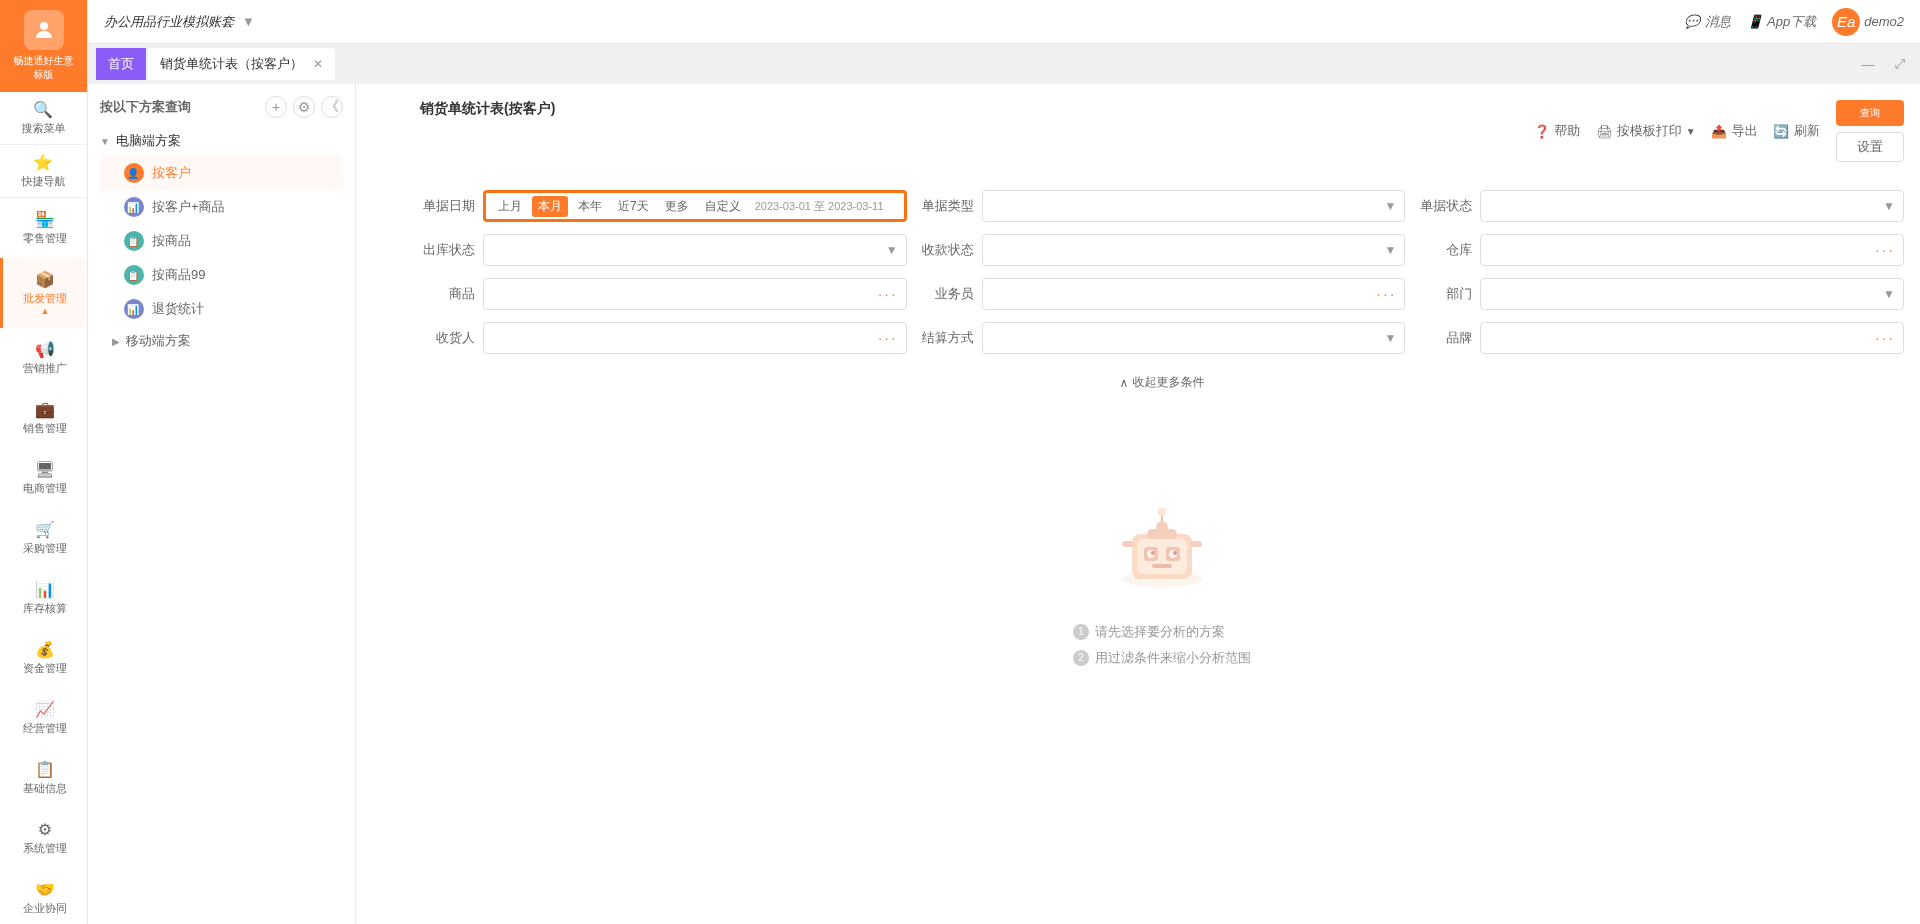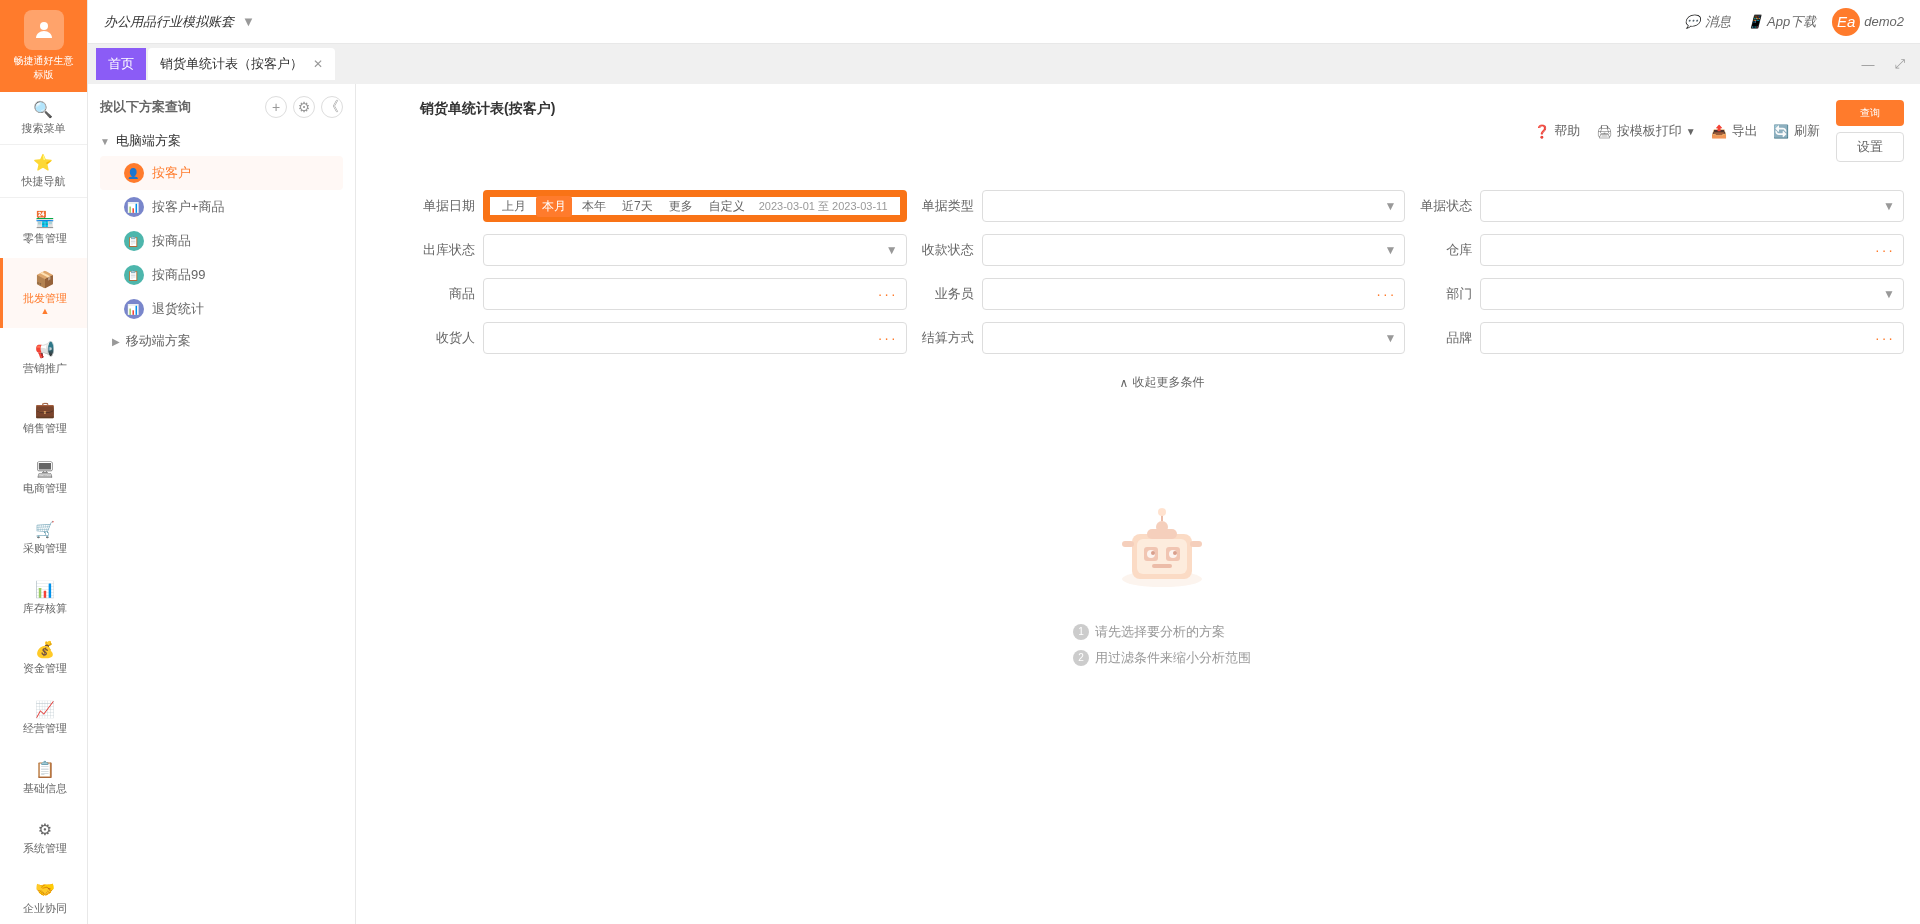--- a/index.html
+++ b/index.html
@@ -63,21 +63,21 @@
     .page-title { font-size: 18px; font-weight: bold; color: #333; margin-bottom: 16px; display: flex; align-items: center; justify-content: space-between; }
 
     
     .filter-section { background: #fff; margin-top: 12px; }
     .filter-row { display: grid; grid-template-columns: 1fr 1fr 1fr; gap: 12px; margin-bottom: 12px; align-items: center; }
     .filter-item { display: flex; align-items: center; gap: 8px; }
     .filter-label { color: #666; font-size: 13px; white-space: nowrap; min-width: 55px; text-align: right; }
     .filter-input { flex: 1; height: 32px; border: 1px solid #ddd; border-radius: 4px; padding: 0 8px; display: flex; align-items: center; justify-content: space-between; cursor: pointer; background: #fff; font-size: 13px; color: #333; }
     .filter-input .dropdown-arrow { color: #999; font-size: 12px; }
     .filter-input .dots { color: #ff7b2c; font-size: 14px; letter-spacing: 2px; }
-    .date-filter { display: flex; align-items: center; gap: 4px; flex: 1; height: 32px; border: 7px solid #f97316; border-radius: 4px; padding: 0 6px; }
+    .date-filter { display: flex; align-items: center; gap: 4px; flex: 1; height: 32px; border: 3px solid #f97316; border-radius: 4px; padding: 0 6px; }
     .date-btn { padding: 2px 6px; border-radius: 3px; cursor: pointer; font-size: 12px; color: #666; background: none; border: none; }
     .date-btn.active { background: #ff7b2c; color: white; border-radius: 3px; }
     .date-range { font-size: 11px; color: #999; padding: 0 4px; }
 
     .collapse-bar { text-align: center; padding: 8px; color: #666; cursor: pointer; font-size: 12px; }
     .collapse-bar span { display: inline-flex; align-items: center; gap: 4px; }
 
     
     .empty-state { display: flex; flex-direction: column; align-items: center; justify-content: center; padding: 80px 0; }
     .empty-icon { width: 120px; height: 120px; margin-bottom: 20px; }

